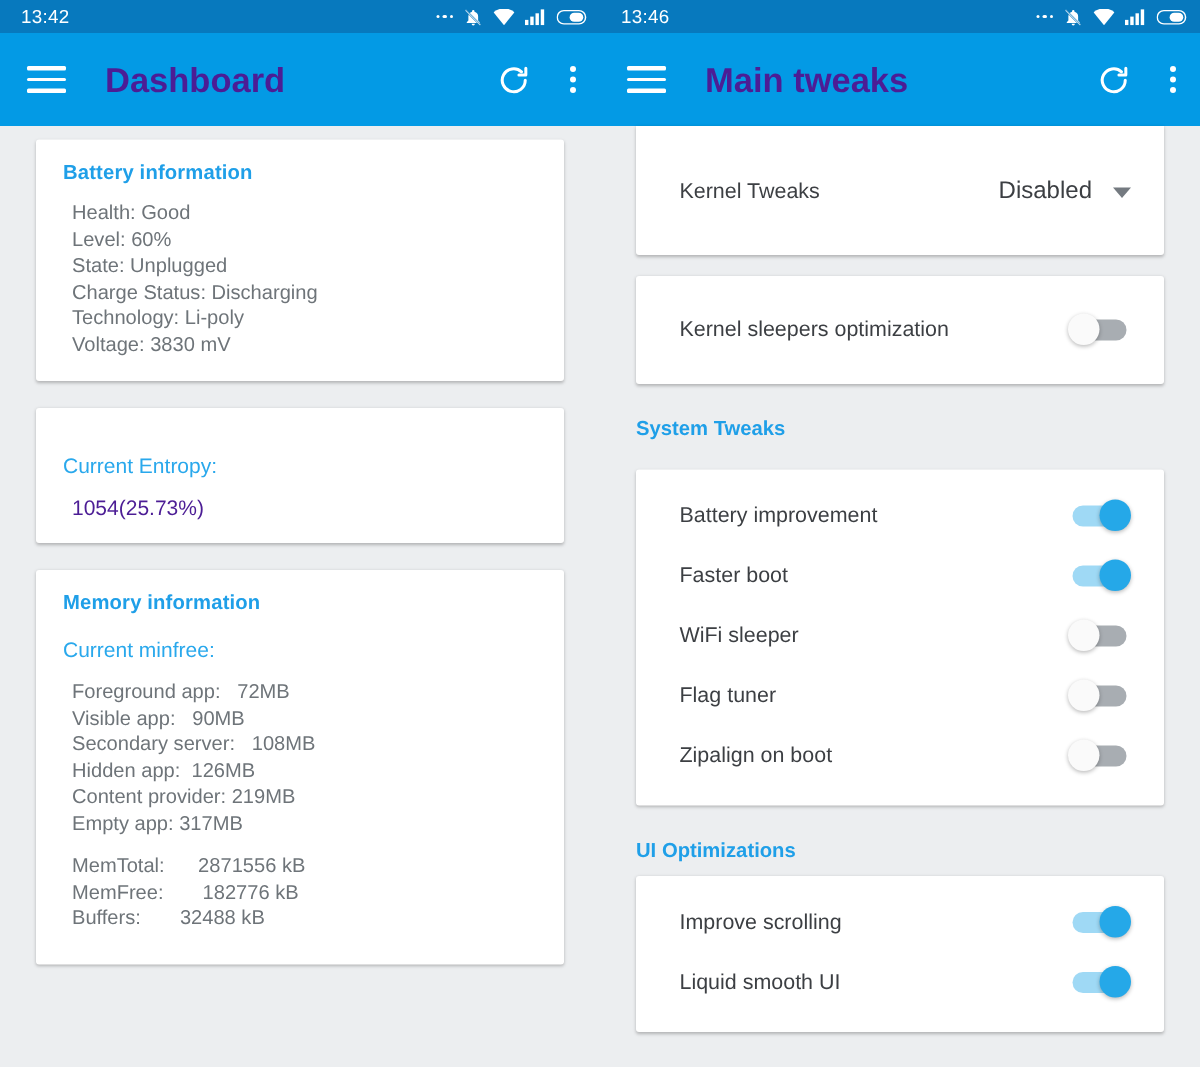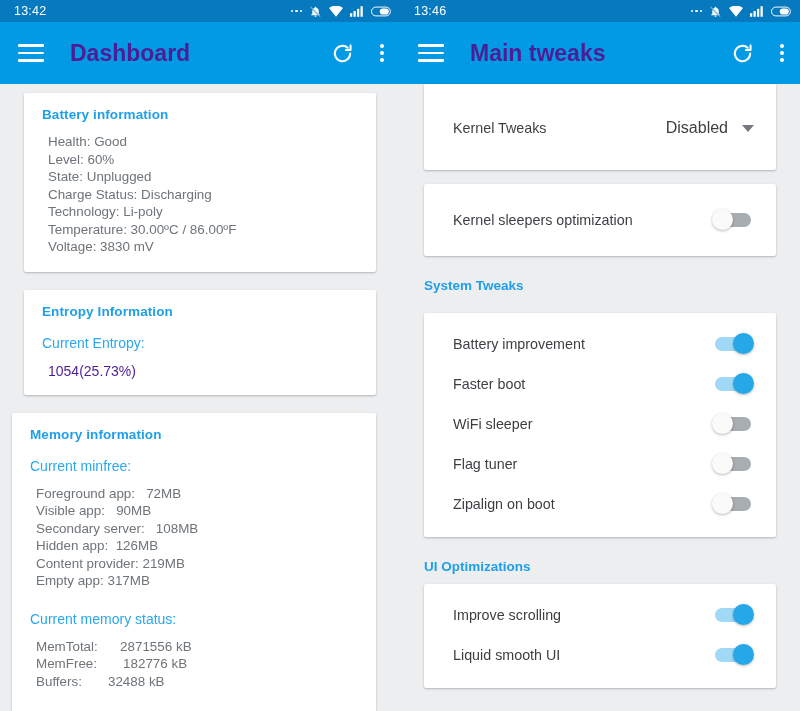--- a/index.html
+++ b/index.html
@@ -141,43 +141,40 @@
     <div class="content">
 
       <div class="card l-card">
         <div class="card-title">Battery information</div>
         <div class="kv-list">
           <div class="row">Health: Good</div>
           <div class="row">Level: 60%</div>
           <div class="row">State: Unplugged</div>
           <div class="row">Charge Status: Discharging</div>
           <div class="row">Technology: Li-poly</div>
-          <div class="row">Temperature: 30.00ºC / 86.00ºF</div>
           <div class="row">Voltage: 3830 mV</div>
         </div>
       </div>
 
       <div class="card l-card">
-        <div class="card-title">Entropy Information</div>
         <div class="sub-title">Current Entropy:</div>
         <div class="big-val">1054(25.73%)</div>
       </div>
 
-      <div class="card l-card" style="padding-bottom:22px;margin-left:12px;">
+      <div class="card l-card" style="padding-bottom:22px;">
         <div class="card-title">Memory information</div>
         <div class="sub-title">Current minfree:</div>
         <div class="kv-list">
           <div class="row">Foreground app:   72MB</div>
           <div class="row">Visible app:   90MB</div>
           <div class="row">Secondary server:   108MB</div>
           <div class="row">Hidden app:  126MB</div>
           <div class="row">Content provider: 219MB</div>
           <div class="row">Empty app: 317MB</div>
         </div>
-        <div class="sub-title" style="margin-top:21px;">Current memory status:</div>
         <div class="kv-list">
           <div class="row">MemTotal:      2871556 kB</div>
           <div class="row">MemFree:       182776 kB</div>
           <div class="row">Buffers:       32488 kB</div>
         </div>
       </div>
 
     </div>
   </div>
 

